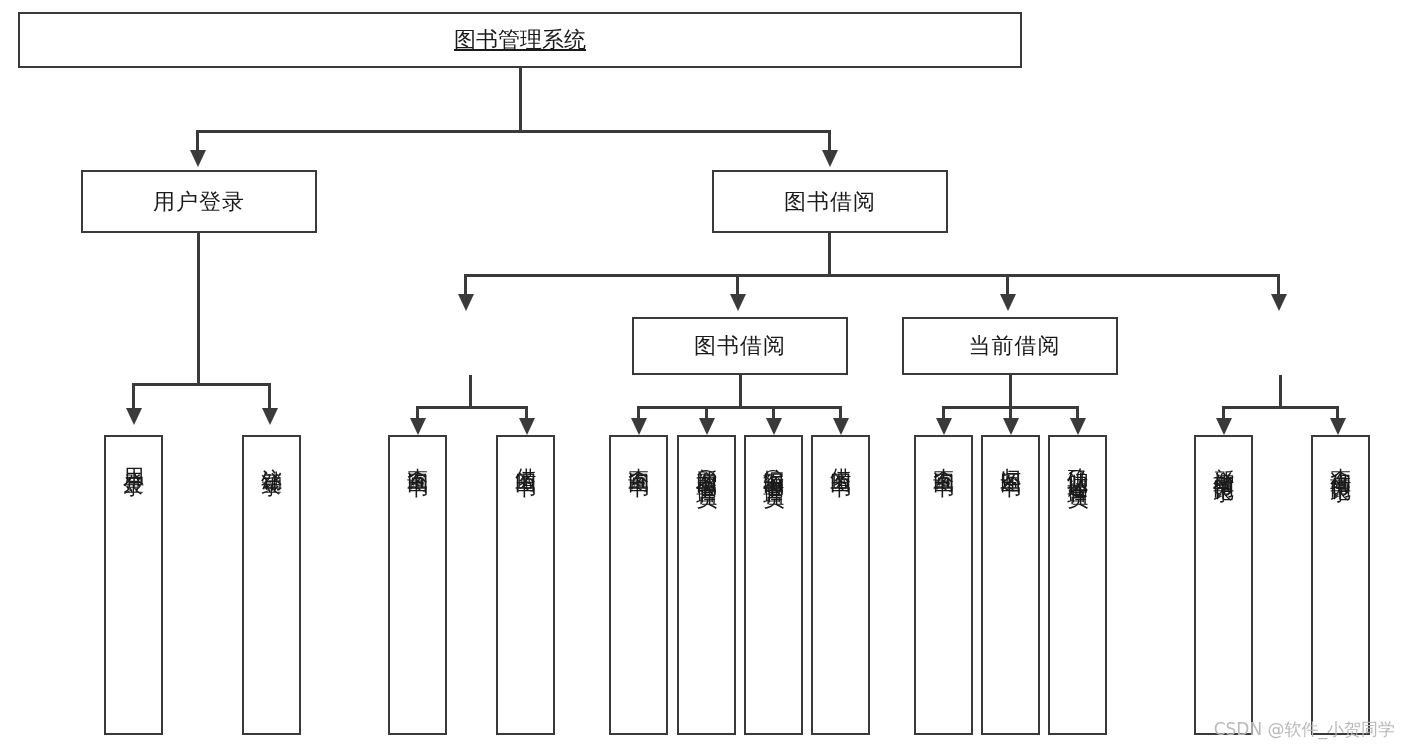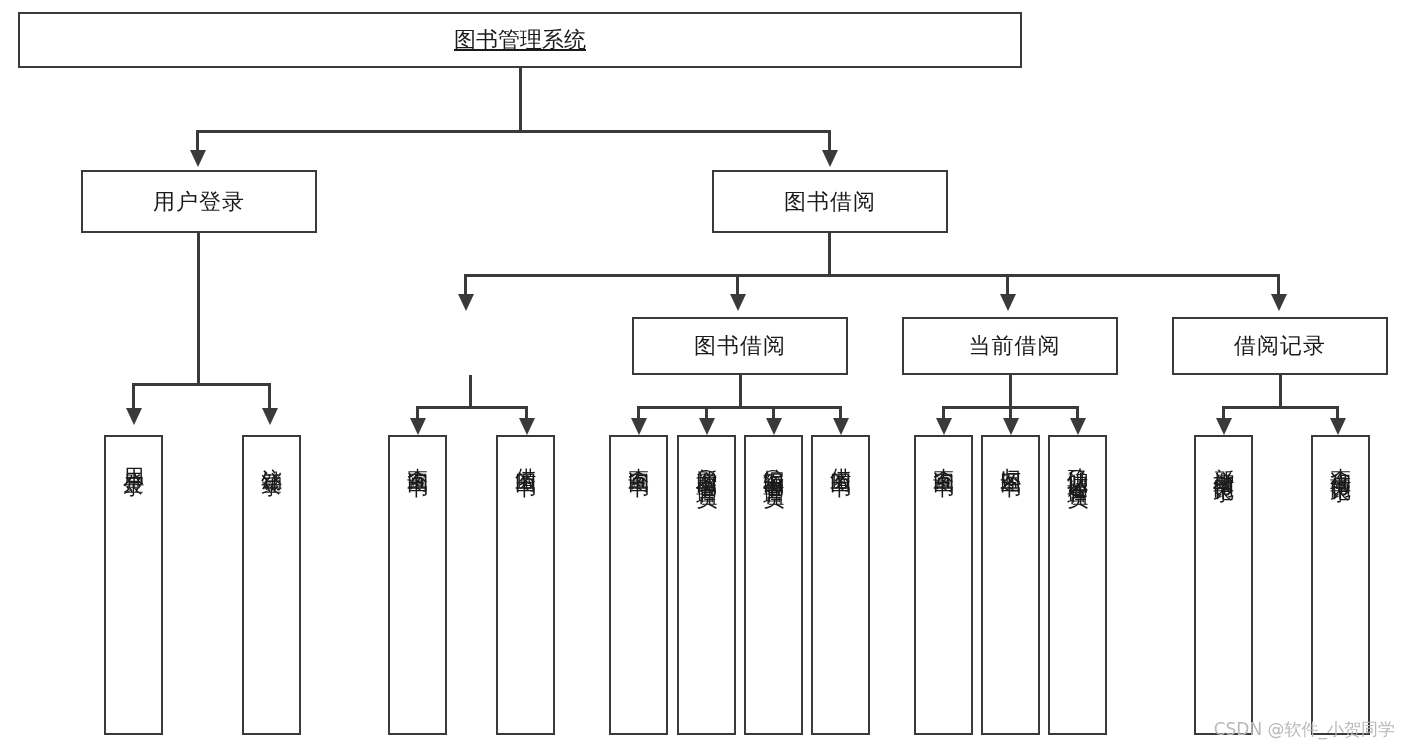--- a/index.html
+++ b/index.html
@@ -119,23 +119,20 @@
   <div class="arrow" style="left:1000px; top:294px;"></div>
   <div class="line vline" style="left:1277px; top:274px; width:3px; height:22px;"></div>
   <div class="arrow" style="left:1271px; top:294px;"></div>
 
   <div class="node horiz" style="left:632px; top:317px; width:216px; height:58px;">
     <span>图书借阅</span>
   </div>
   <div class="node horiz" style="left:902px; top:317px; width:216px; height:58px;padding-left:9px;">
     <span>当前借阅</span>
   </div>
-  <div class="node horiz" style="left:1172px; top:317px; width:216px; height:58px;">
-    <span>借阅记录</span>
-  </div>
 
   <div class="line vline" style="left:469px; top:375px; width:3px; height:34px;"></div>
   <div class="line hline" style="left:416px; top:406px; width:112px; height:3px;"></div>
   <div class="line vline" style="left:416px; top:406px; width:3px; height:14px;"></div>
   <div class="arrow" style="left:410px; top:418px;"></div>
   <div class="line vline" style="left:525px; top:406px; width:3px; height:14px;"></div>
   <div class="arrow" style="left:519px; top:418px;"></div>
 
   <div class="line vline" style="left:739px; top:375px; width:3px; height:34px;"></div>
   <div class="line hline" style="left:637px; top:406px; width:205px; height:3px;"></div>

